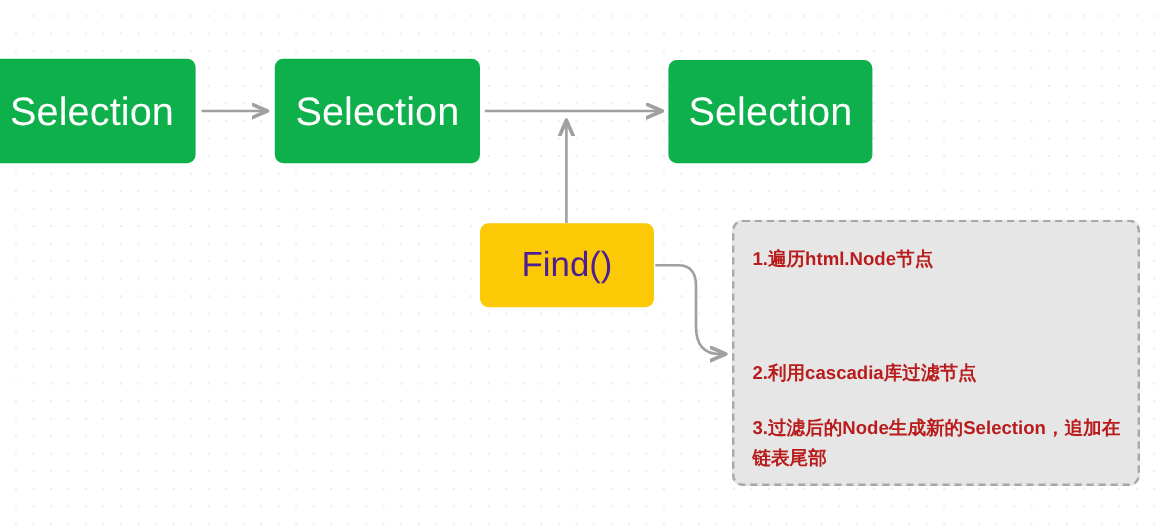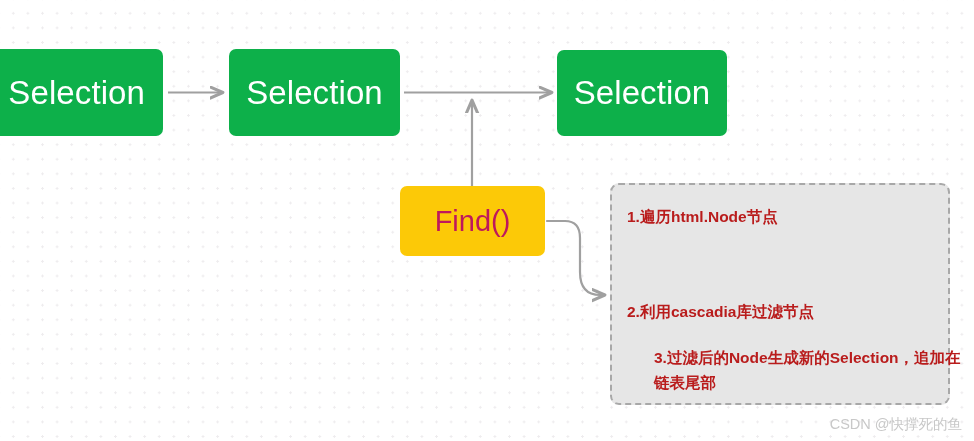--- a/index.html
+++ b/index.html
@@ -40,21 +40,21 @@
   
   #find-node {
     position: absolute;
     left: 400px; top: 186px;
     width: 145px; height: 70px;
     background: #fcc907;
     border-radius: 7px;
     display: flex;
     align-items: center;
     justify-content: center;
-    color: #be185d;
+    color: #4c1d95;
     font-size: 29px;
     font-weight: 400;
     white-space: nowrap;
   }
 
   
   #steps-panel {
     position: absolute;
     left: 610px; top: 183px;
     width: 340px; height: 222px;
@@ -68,21 +68,21 @@
     left: 15px;
     color: #b91c1c;
     font-size: 15.5px;
     font-weight: 700;
     line-height: 25px;
     white-space: nowrap;
     font-family: "Liberation Sans", "DejaVu Sans", sans-serif;
   }
   #step-1 { top: 19px; }
   #step-2 { top: 114px; }
-  #step-3 { top: 160px; white-space: normal; width: 312px; margin-left: 27px; }
+  #step-3 { top: 160px; white-space: normal; width: 312px; }
 
   
   #connectors {
     position: absolute;
     left: 0; top: 0;
     width: 974px; height: 441px;
     pointer-events: none;
   }
 
   
@@ -140,15 +140,14 @@
   <div id="find-node">
     <span>Find()</span>
   </div>
 
   <div id="steps-panel">
     <div class="step-line" id="step-1">1.遍历html.Node节点</div>
     <div class="step-line" id="step-2">2.利用cascadia库过滤节点</div>
     <div class="step-line" id="step-3">3.过滤后的Node生成新的Selection，追加在链表尾部</div>
   </div>
 
-  <div id="watermark">CSDN @快撑死的鱼</div>
 
 </div>
 
 </body></html>

